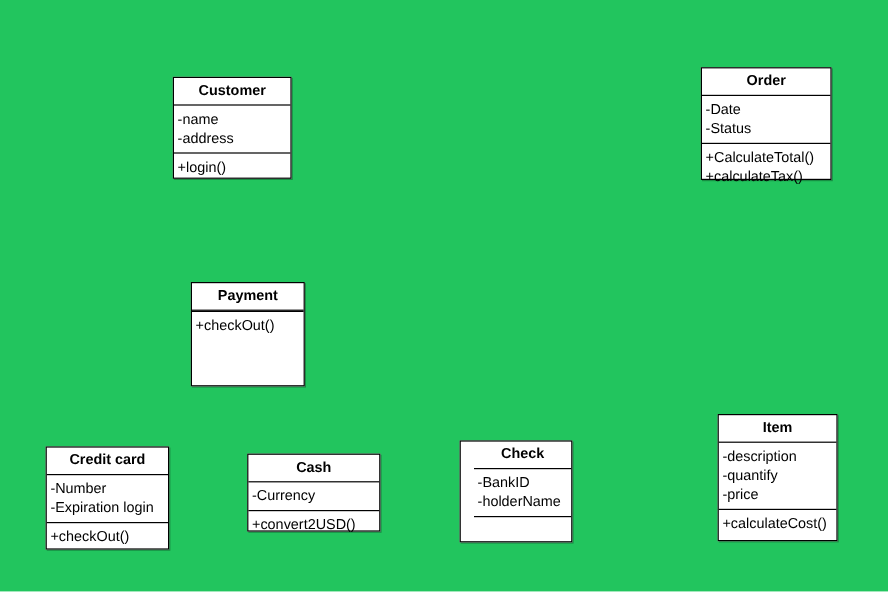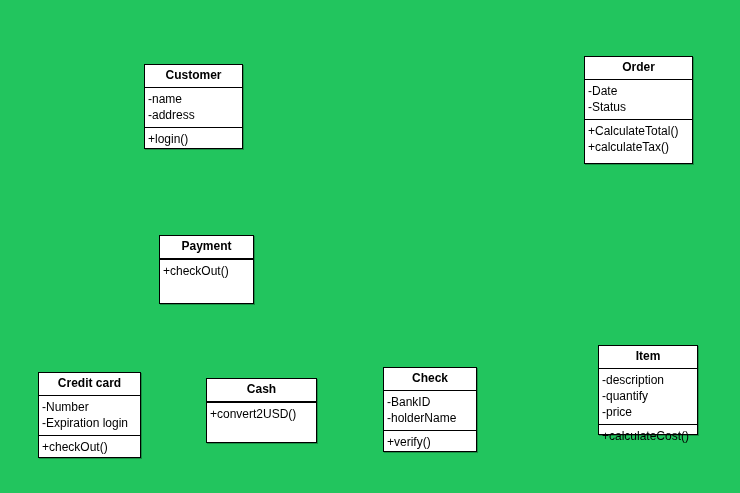--- a/index.html
+++ b/index.html
@@ -60,34 +60,34 @@
       <div class="uml-divider"></div>
       <div class="uml-compartment">
         <div class="uml-member">-name</div>
         <div class="uml-member">-address</div>
       </div>
       <div class="uml-divider"></div>
       <div class="uml-compartment">
         <div class="uml-member">+login()</div>
       </div>
     </div>
-    <div class="uml-class" style="left: 584px; top: 56px; width: 109px; height: 108px;">
+    <div class="uml-class" style="left: 584px; top: 56px; width: 109px; height: 94px;">
       <div class="uml-name">Order</div>
       <div class="uml-divider"></div>
       <div class="uml-compartment">
         <div class="uml-member">-Date</div>
         <div class="uml-member">-Status</div>
       </div>
       <div class="uml-divider"></div>
       <div class="uml-compartment">
         <div class="uml-member">+CalculateTotal()</div>
         <div class="uml-member">+calculateTax()</div>
       </div>
     </div>
-    <div class="uml-class" style="left: 159px; top: 235px; width: 95px; height: 69px;">
+    <div class="uml-class" style="left: 159px; top: 235px; width: 95px; height: 87px;">
       <div class="uml-name">Payment</div>
       <div class="uml-divider"></div>
       <div class="uml-divider"></div>
       <div class="uml-compartment">
         <div class="uml-member">+checkOut()</div>
       </div>
     </div>
     <div class="uml-class" style="left: 38px; top: 372px; width: 103px; height: 86px;">
       <div class="uml-name">Credit card</div>
       <div class="uml-divider"></div>
@@ -96,38 +96,38 @@
         <div class="uml-member">-Expiration login</div>
       </div>
       <div class="uml-divider"></div>
       <div class="uml-compartment">
         <div class="uml-member">+checkOut()</div>
       </div>
     </div>
     <div class="uml-class" style="left: 206px; top: 378px; width: 111px; height: 65px;">
       <div class="uml-name">Cash</div>
       <div class="uml-divider"></div>
+      <div class="uml-compartment">
+        <div class="uml-member">-Currency</div>
+      </div>
       <div class="uml-divider"></div>
       <div class="uml-compartment">
         <div class="uml-member">+convert2USD()</div>
       </div>
     </div>
-    <div class="uml-class" style="left: 383px; top: 367px; width: 94px; height: 85px;">
+    <div class="uml-class" style="left: 383px; top: 367px; width: 94px; height: 85px; padding-left: 11px;">
       <div class="uml-name">Check</div>
       <div class="uml-divider"></div>
       <div class="uml-compartment">
         <div class="uml-member">-BankID</div>
         <div class="uml-member">-holderName</div>
       </div>
       <div class="uml-divider"></div>
-      <div class="uml-compartment">
-        <div class="uml-member">+verify()</div>
-      </div>
     </div>
-    <div class="uml-class" style="left: 598px; top: 345px; width: 100px; height: 90px;">
+    <div class="uml-class" style="left: 598px; top: 345px; width: 100px; height: 106px;">
       <div class="uml-name">Item</div>
       <div class="uml-divider"></div>
       <div class="uml-compartment">
         <div class="uml-member">-description</div>
         <div class="uml-member">-quantify</div>
         <div class="uml-member">-price</div>
       </div>
       <div class="uml-divider"></div>
       <div class="uml-compartment">
         <div class="uml-member">+calculateCost()</div>

